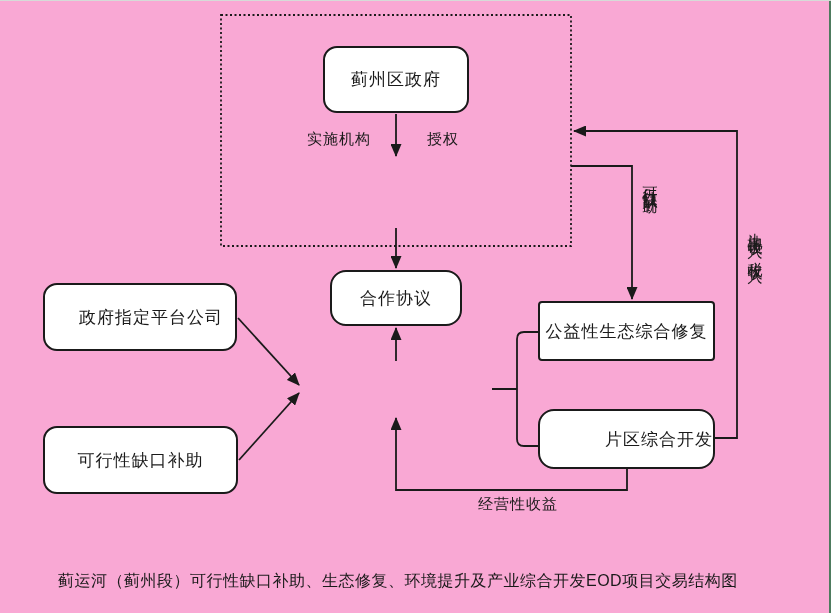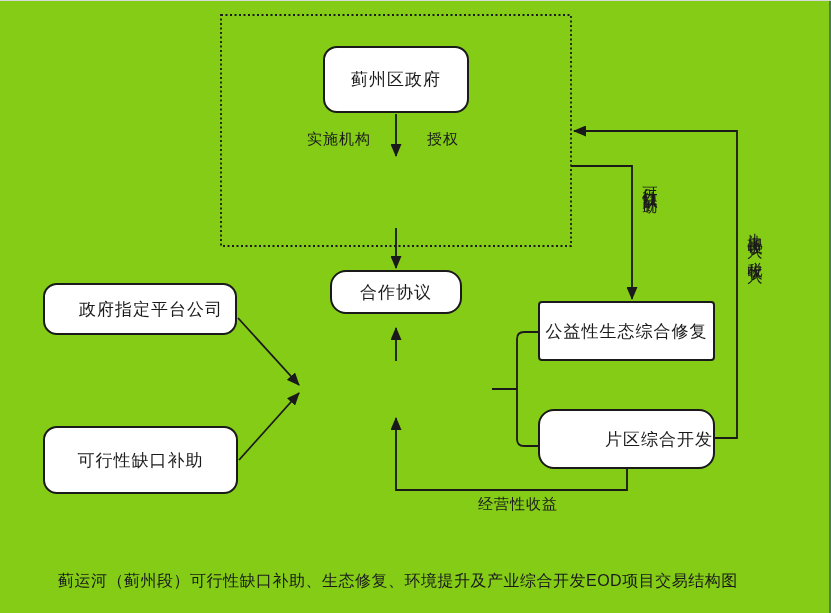--- a/index.html
+++ b/index.html
@@ -1,20 +1,20 @@
 <!DOCTYPE html>
 <html><head>
 <meta charset="utf-8">
 <style>
   html, body { margin: 0; padding: 0; background: #ffffff; }
   .canvas {
     position: relative;
     width: 831px;
     height: 613px;
-    background: #84cc16;
+    background: #f9a8d4;
     font-family: "Liberation Sans", "DejaVu Sans", sans-serif;
     color: #1a1a1a;
     overflow: hidden;
     border-top: 1px solid #d6dbd8;
   }
   .wires {
     position: absolute;
     left: 0; top: 0;
     width: 831px; height: 613px;
     pointer-events: none;
@@ -55,23 +55,23 @@
   .right-border {
     position: absolute;
     right: 0; top: 0;
     width: 2px; height: 613px;
     background: #4e7b5e;
     z-index: 4;
   }
   
   .n-government   { left: 323px; top: 45px;  width: 146px; height: 67px; border-radius: 14px; }
   .n-water-bureau { left: 251px; top: 157px; width: 289px; height: 70px; border-radius: 18px; }
-  .n-cooperation  { left: 330px; top: 269px; width: 132px; height: 44px; border-radius: 16px; }
+  .n-cooperation  { left: 330px; top: 269px; width: 132px; height: 56px; border-radius: 16px; }
   .n-project      { left: 302px; top: 360px; width: 190px; height: 55px; border-radius: 12px; }
-  .n-platform     { left: 43px;  top: 282px; width: 194px; height: 52px; border-radius: 14px; padding-left: 22px; }
+  .n-platform     { left: 43px;  top: 282px; width: 194px; height: 68px; border-radius: 14px; padding-left: 22px; }
   .n-consortium   { left: 43px;  top: 425px; width: 195px; height: 68px; border-radius: 14px; }
   .n-ecological   { left: 538px; top: 300px; width: 177px; height: 60px; border-radius: 4px; }
   .n-district     { left: 538px; top: 408px; width: 177px; height: 60px; border-radius: 16px; justify-content: flex-end; }
   
   .l-implementing { left: 307px; top: 129px; }
   .l-authorization{ left: 427px; top: 129px; }
   .l-gap-subsidy  { left: 640px; top: 174px; }
   .l-land-tax     { left: 745px; top: 220px; }
   .l-operating    { left: 452px; top: 494px; margin-left: 26px; }
 </style>

